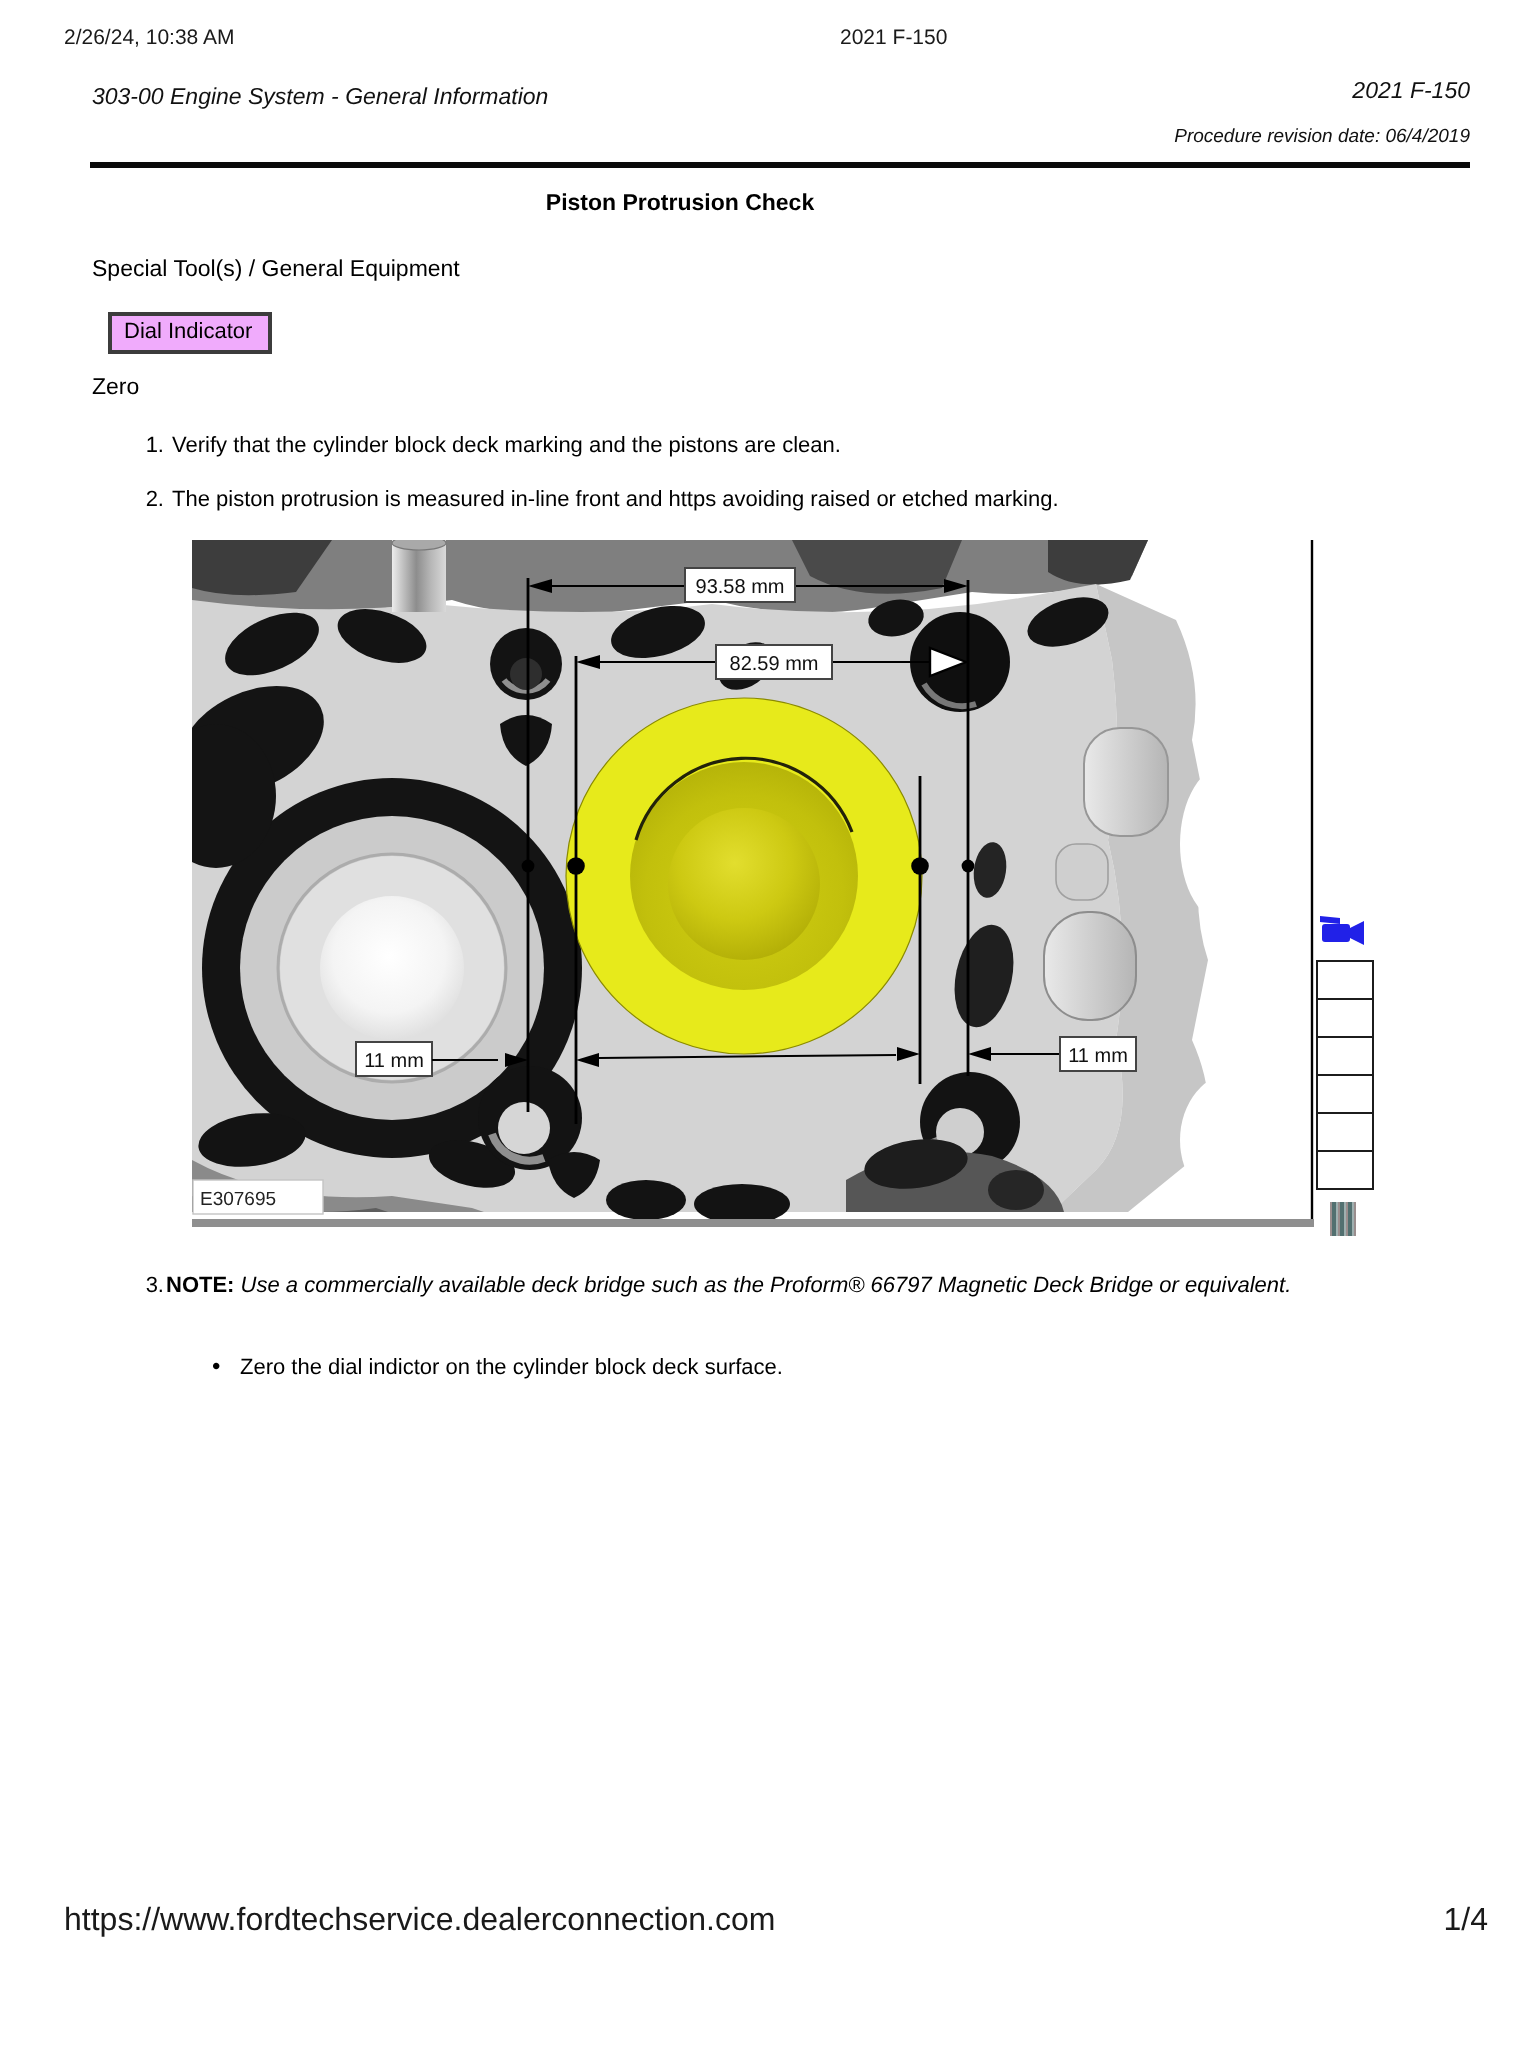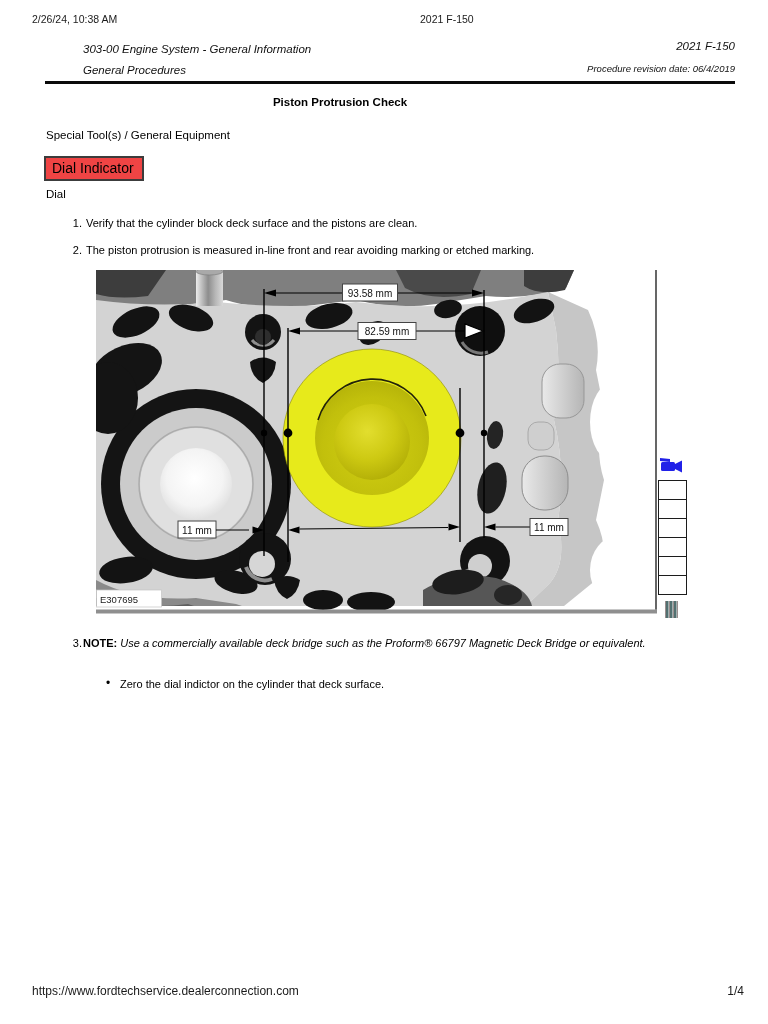--- a/index.html
+++ b/index.html
@@ -4,31 +4,31 @@
 <style>
   html,body{margin:0;padding:0;}
   body{
     width:768px;height:1024px;position:relative;background:#ffffff;
     font-family:"Liberation Sans","DejaVu Sans",sans-serif;color:#000;
     overflow:hidden;
   }
   .abs{position:absolute;}
   
   .print-hdr{font-size:10.5px;color:#1a1a1a;top:13px;}
-  .print-ftr{font-size:12px;color:#1a1a1a;top:952px;margin-top:32px;}
-  
-  .doc-hdr-left{left:46px;top:39px;font-size:11.5px;font-style:italic;line-height:21px;color:#111;margin-left:37px;}
+  .print-ftr{font-size:16px;color:#1a1a1a;top:952px;}
+  
+  .doc-hdr-left{left:46px;top:39px;font-size:11.5px;font-style:italic;line-height:21px;color:#111;}
   .doc-hdr-right{right:33px;top:39px;text-align:right;font-style:italic;color:#111;}
   .doc-hdr-right .model{font-size:11.5px;line-height:15px;}
   .doc-hdr-right .rev{font-size:9.5px;line-height:15px;margin-top:7px;}
   .divider{left:45px;top:81px;width:690px;height:2.5px;background:#0a0a0a;}
   
   .page-title{left:0;top:96px;width:680px;text-align:center;font-weight:bold;font-size:11.5px;}
   .sec-hdg{left:46px;font-weight:normal;font-size:11.5px;}
-  .tool-box{left:44px;top:156px;border:2px solid #3c3c3c;padding:2px 8px 3px 6px;font-size:14px;display:inline-block;background:#ef4444;}
+  .tool-box{left:54px;top:156px;border:2px solid #3c3c3c;padding:2px 8px 3px 6px;font-size:11px;display:inline-block;background:#f0abfc;}
   .step{font-size:11px;line-height:14.5px;}
   .step .num{position:absolute;left:66px;width:16px;text-align:right;}
   .step .txt{position:absolute;left:86px;width:640px;}
   .note-txt{position:absolute;left:83px;width:614px;}
   .note-txt i{font-style:italic;}
   ul.bullets{left:106px;top:677px;width:604px;margin:0;padding:0;list-style:none;font-size:11px;line-height:14px;}
   ul.bullets li{position:relative;padding-left:14px;}
   ul.bullets li::before{content:"\2022";position:absolute;left:0;top:-1px;font-size:12px;}
   
   .figure-wrap{left:96px;top:270px;width:667px;height:346px;}
@@ -43,40 +43,39 @@
     background:repeating-linear-gradient(90deg,#9a8e8e 0 1px,#527070 1px 3px,#9fb0b0 3px 4px);}
 </style>
 </head>
 <body>
 
 <div class="abs print-hdr" style="left:32px">2/26/24, 10:38 AM</div>
 <div class="abs print-hdr" style="left:420px">2021 F-150</div>
 
 <div class="abs doc-hdr-left">
   <div>303-00 Engine System - General Information</div>
-  <div>General Procedures</div>
 </div>
 <div class="abs doc-hdr-right">
   <div class="model">2021 F-150</div>
   <div class="rev">Procedure revision date: 06/4/2019</div>
 </div>
 <div class="abs divider"></div>
 
 <div class="abs page-title">Piston Protrusion Check</div>
 <div class="abs sec-hdg" style="top:129px">Special Tool(s) / General Equipment</div>
 <div class="abs tool-box">Dial Indicator</div>
-<div class="abs sec-hdg" style="top:188px">Dial</div>
+<div class="abs sec-hdg" style="top:188px">Zero</div>
 
 <div class="abs step" style="top:216px">
   <span class="num">1.</span>
-  <span class="txt">Verify that the cylinder block deck surface and the pistons are clean.</span>
+  <span class="txt">Verify that the cylinder block deck marking and the pistons are clean.</span>
 </div>
 <div class="abs step" style="top:243px">
   <span class="num">2.</span>
-  <span class="txt">The piston protrusion is measured in-line front and rear avoiding marking or etched marking.</span>
+  <span class="txt">The piston protrusion is measured in-line front and https avoiding raised or etched marking.</span>
 </div>
 
 <div class="abs figure-wrap">
 <svg width="561" height="346" viewBox="0 0 561 346">
   <defs>
     <radialGradient id="gWhiteBore" cx="48%" cy="42%" r="60%">
       <stop offset="0%" stop-color="#ffffff"></stop>
           <stop offset="65%" stop-color="#f4f4f4"></stop>
           <stop offset="100%" stop-color="#dedede"></stop>
     </radialGradient>
@@ -234,18 +233,18 @@
 </div>
 <div class="abs striped"></div>
 
 <div class="abs step" style="top:636px">
   <span class="num">3.</span>
   <span class="note-txt"><b>NOTE:</b> <i>Use a commercially available deck bridge such as the Proform® 66797 Magnetic Deck Bridge or equivalent.</i></span>
 </div>
 
 <ul class="abs bullets">
   <li>
-    <div>Zero the dial indictor on the cylinder that deck surface.</div>
+    <div>Zero the dial indictor on the cylinder block deck surface.</div>
   </li>
 </ul>
 
 <div class="abs print-ftr" style="left:32px">https://www.fordtechservice.dealerconnection.com</div>
 <div class="abs print-ftr" style="right:24px">1/4</div>
 
 </body></html>

